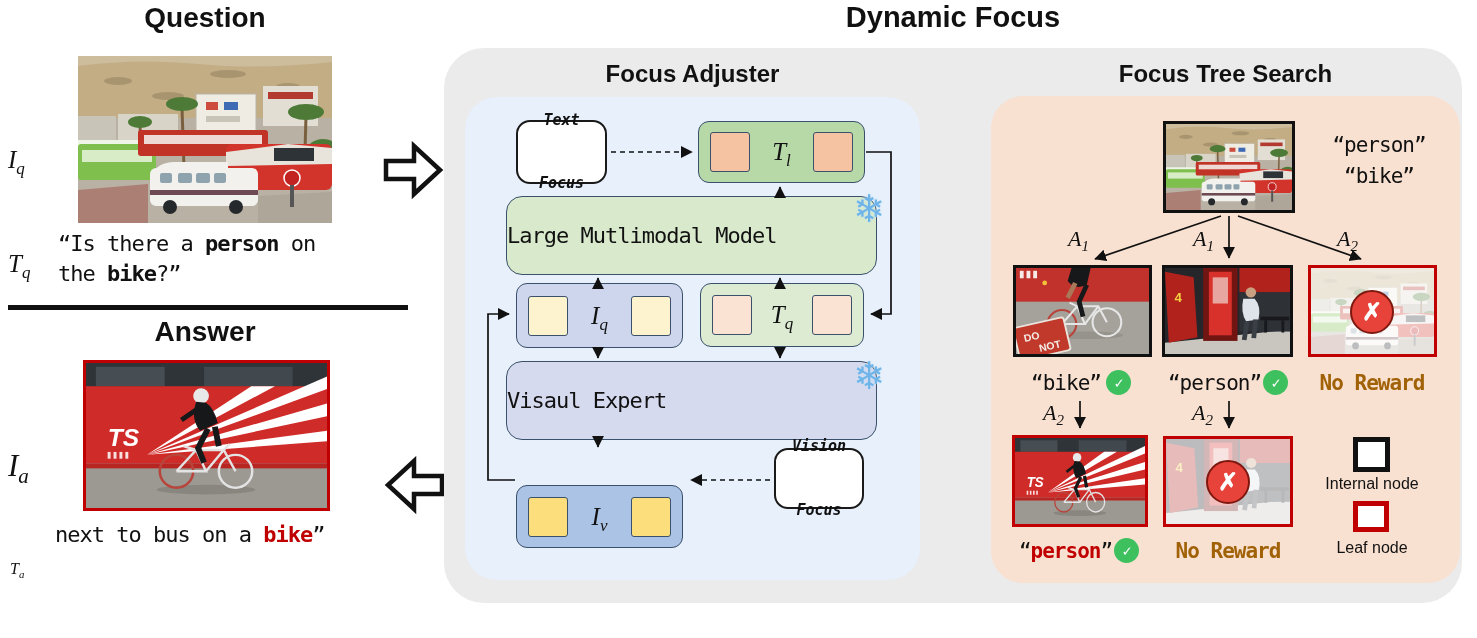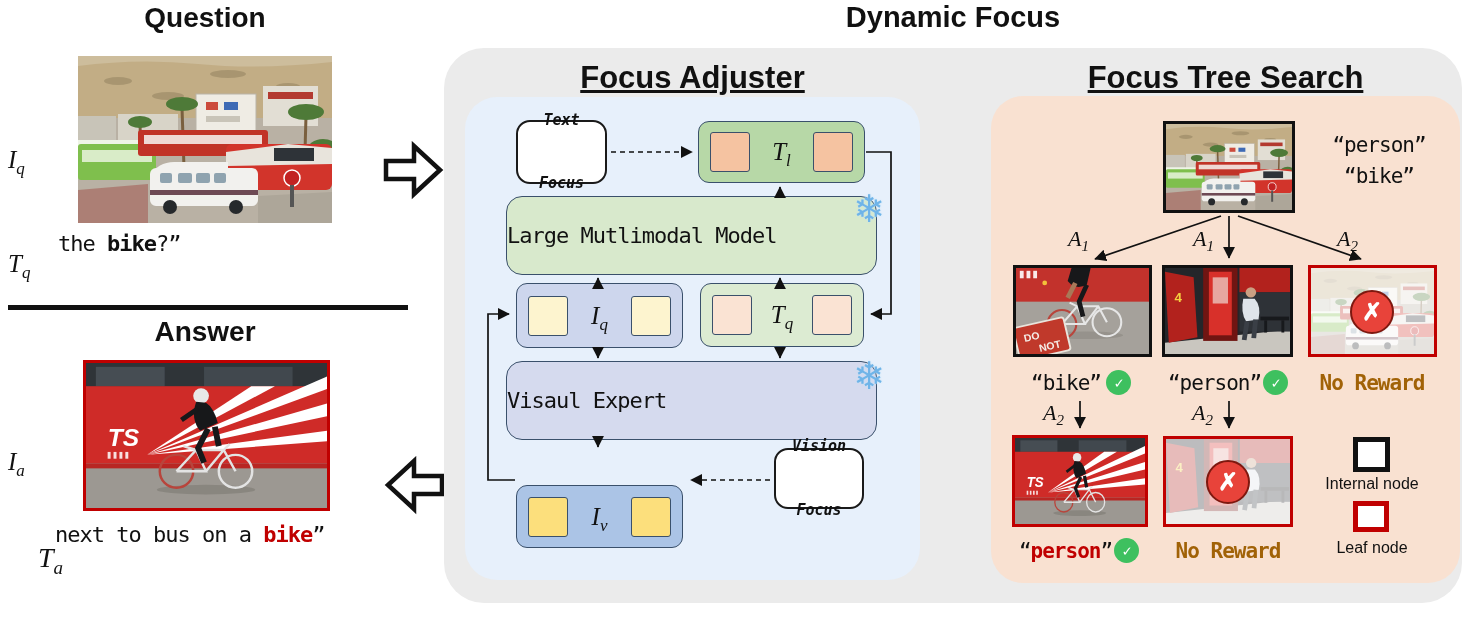--- a/index.html
+++ b/index.html
@@ -5,21 +5,21 @@
   html,body{margin:0;padding:0;background:#fff;}
   #canvas{position:relative;width:1477px;height:638px;background:#fff;overflow:hidden;
           font-family:"Liberation Sans",sans-serif;color:#111;}
   .abs{position:absolute;}
   .mono{font-family:"DejaVu Sans Mono",monospace;}
   .math{font-family:"Liberation Serif",serif;font-style:italic;}
   .math sub{font-size:68%;line-height:0;}
   .hd{font-weight:bold;text-align:center;}
   .h-main{font-size:29px;text-align:center;}
   .h-side{font-size:28px;}
-  .h-panel{font-size:31px;text-decoration:underline;}
+  .h-panel{font-size:24px;}
   .panel{border-radius:32px;}
   .gray-panel{background:#ebebeb;border-radius:40px;}
   .blue-panel{background:#e7f0fb;}
   .peach-panel{background:#f9e1d1;}
   .sep{background:#111;}
   .qa-text{font-size:22px;line-height:30px;letter-spacing:-1px;white-space:nowrap;}
   .qa-text b{font-weight:bold;}
   .red{color:#c00000;}
   .token-box{display:flex;align-items:center;justify-content:space-between;
              padding:0 11px;border:1.6px solid #3a506b;border-radius:11px;box-sizing:border-box;}
@@ -198,46 +198,47 @@
     <svg class="photo" viewBox="0 0 254 167" preserveAspectRatio="none">
         <use href="#sym-street"></use>
       </svg>
   </div>
 
   <div class="abs math" style="left:8px;top:146px;font-size:25px;">
     <span>I</span><sub>q</sub>
   </div>
 
   <div class="abs mono qa-text" style="left:58px;top:229px;">
+    <div><span>“Is there a </span><b>person</b><span> on</span></div>
     <div><span>the </span><b>bike</b><span>?”</span></div>
   </div>
 
   <div class="abs math" style="left:8px;top:250px;font-size:25px;">
     <span>T</span><sub>q</sub>
   </div>
 
   <div class="abs sep" style="left:8px;top:305px;width:400px;height:4.5px;"></div>
 
   <div class="abs hd h-side" style="left:75px;top:316px;width:260px;">Answer</div>
 
   <div class="abs img-frame" style="left:83px;top:360px;width:247px;height:151px;border:3px solid #c00000;">
     <svg class="photo" viewBox="0 0 245 150" preserveAspectRatio="none">
         <use href="#sym-buscyclist"></use>
       </svg>
   </div>
 
-  <div class="abs math" style="left:8px;top:448px;font-size:25px;">
+  <div class="abs math" style="left:8px;top:448px;font-size:31px;">
     <span>I</span><sub>a</sub>
   </div>
 
   <div class="abs mono qa-text" style="left:55px;top:520px;">
     <div><span>next to bus on a </span><b class="red">bike</b><span>”</span></div>
   </div>
 
-  <div class="abs math" style="left:10px;top:542px;font-size:28px;margin-left:28px;">
+  <div class="abs math" style="left:10px;top:560px;font-size:16px;">
     <span>T</span><sub>a</sub>
   </div>
 
   <svg class="abs" style="left:383px;top:141px;" width="62" height="60">
     <polygon points="3,20 31,20 31,5 57,29 31,53 31,38 3,38" fill="#fff" stroke="#111" stroke-width="4.5"></polygon>
   </svg>
   <svg class="abs" style="left:383px;top:456px;" width="62" height="60">
     <polygon points="59,20 31,20 31,5 5,29 31,53 31,38 59,38" fill="#fff" stroke="#111" stroke-width="4.5"></polygon>
   </svg>
   <svg class="abs" style="left:926px;top:306px;" width="64" height="54">

